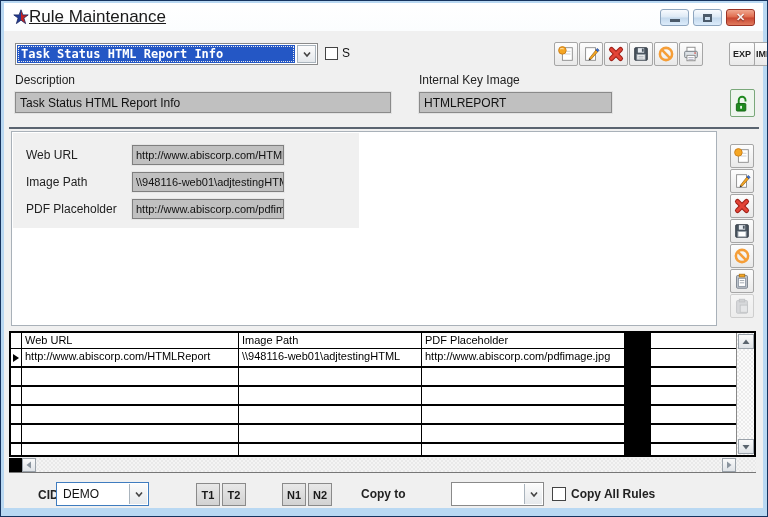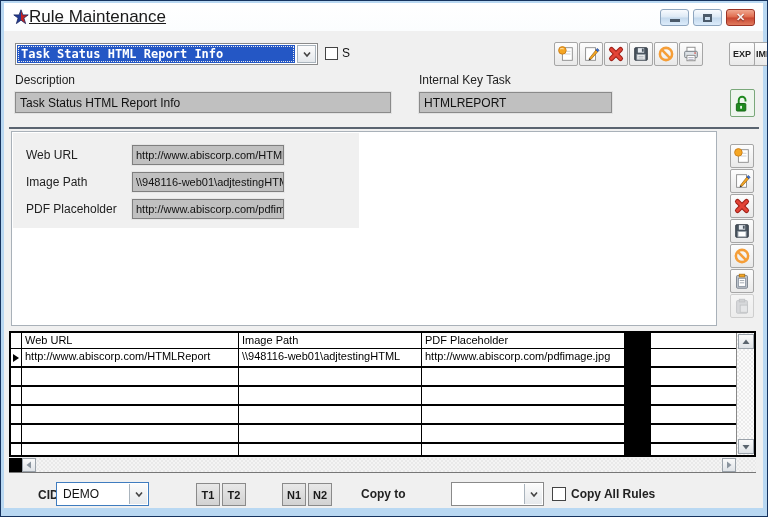--- a/index.html
+++ b/index.html
@@ -257,21 +257,21 @@
     </div>
     <div class="tbtn" style="left:700px;top:11px;margin-left:48px;">
         <span>IMP</span>
       </div>
     <div class="tbtn" style="left:725px;top:11px;width:26px;">
         <span>EXP</span>
       </div>
 
     <span class="lbl" style="left:11px;top:42px;">Description</span>
     <div class="field" style="left:11px;top:61px;width:376px;">Task Status HTML Report Info</div>
-    <span class="lbl" style="left:415px;top:42px;">Internal Key Task</span>
+    <span class="lbl" style="left:415px;top:42px;">Internal Key Image</span>
     <div class="field" style="left:415px;top:61px;width:193px;">HTMLREPORT</div>
 
     <div class="unlock-btn">
       <svg width="17" height="19" viewBox="0 0 18 20">
         <path d="M5 10 V6.5 a3.6 3.6 0 0 1 7.2 0 V8" fill="none" stroke="#1e8a1e" stroke-width="2"></path>
         <rect x="2.5" y="10" width="10" height="8" rx="1" fill="#1e8a1e" stroke="#146414"></rect>
         <rect x="6.5" y="12.5" width="2" height="3" fill="#e8f5e8"></rect>
       </svg>
     </div>
 

